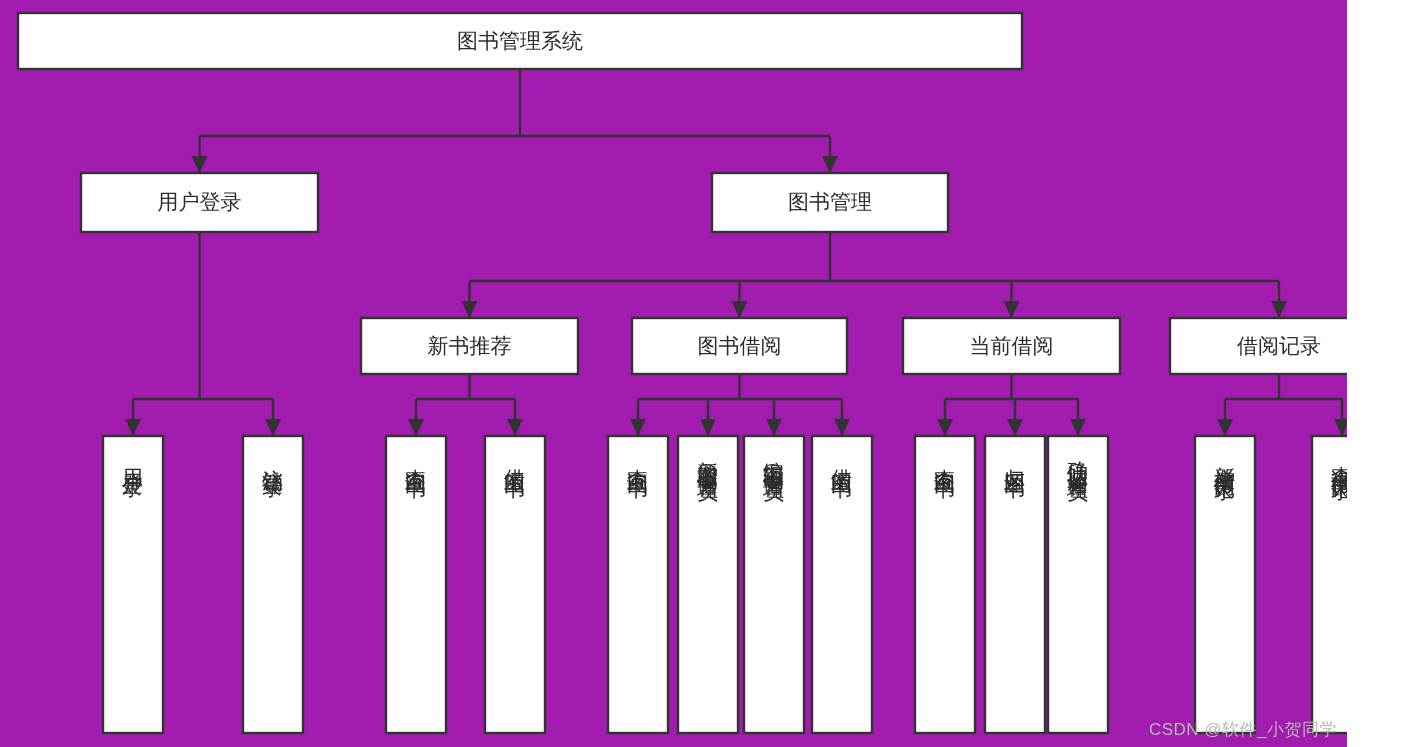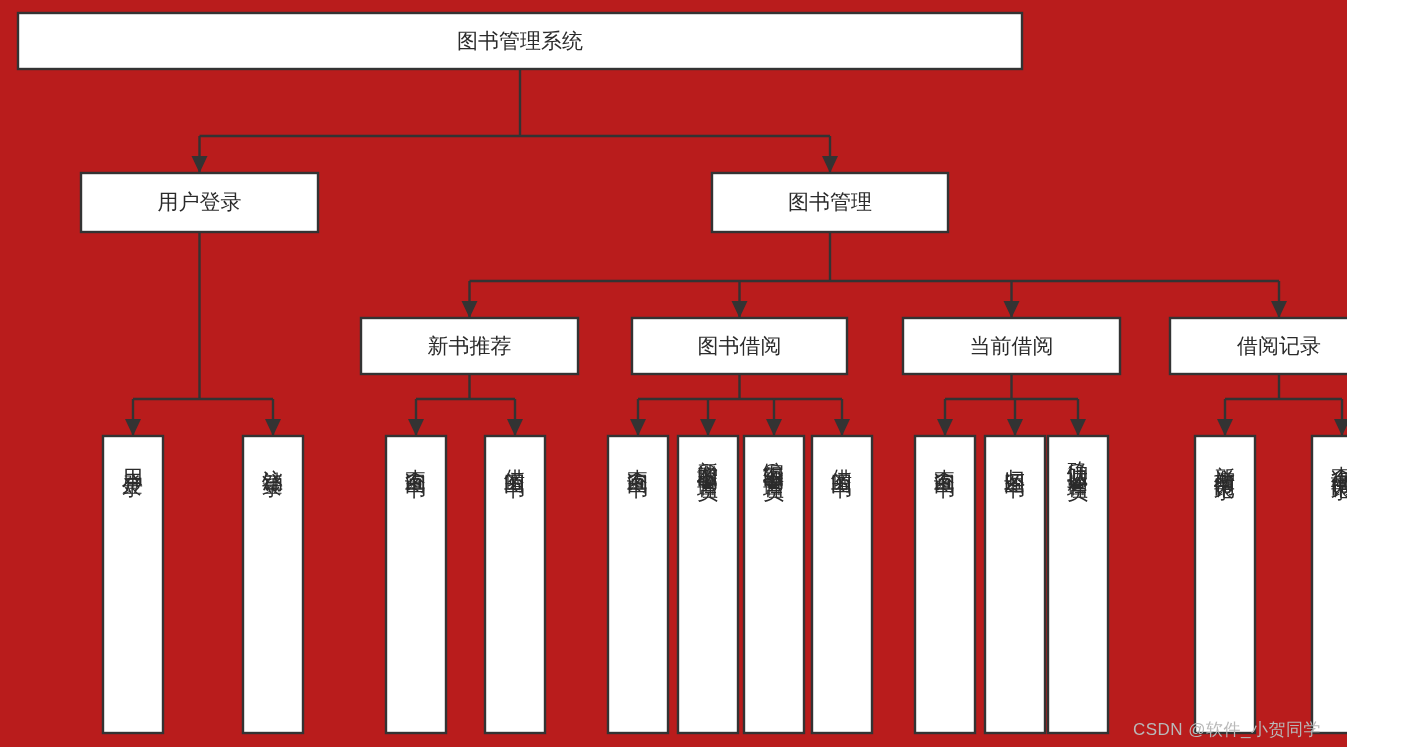--- a/index.html
+++ b/index.html
@@ -7,21 +7,21 @@
     padding: 0;
     background: #ffffff;
   }
   body {
     font-family: "Liberation Sans", "DejaVu Sans", sans-serif;
   }
   #diagram-root {
     position: relative;
     width: 1347px;
     height: 747px;
-    background: #b91c1c;
+    background: #a21caf;
     overflow: hidden;
   }
   svg#tree-svg {
     position: absolute;
     left: 0;
     top: 0;
     width: 1405px;
     height: 747px;
   }
   .node-box {
@@ -51,21 +51,21 @@
     font-family: "Liberation Sans", "DejaVu Sans", sans-serif;
     font-size: 21px;
     fill: #2b2b2b;
     writing-mode: vertical-rl;
     text-orientation: upright;
     text-anchor: middle;
     letter-spacing: 3px;
   }
   .watermark-text {
     position: absolute;
-    right: 26px;
+    right: 10px;
     bottom: 6px;
     font-family: "Liberation Sans", "DejaVu Sans", sans-serif;
     font-size: 17px;
     color: #b9b9b9;
     letter-spacing: 0.5px;
     user-select: none;
     pointer-events: none;
   }
 </style>
 </head>

